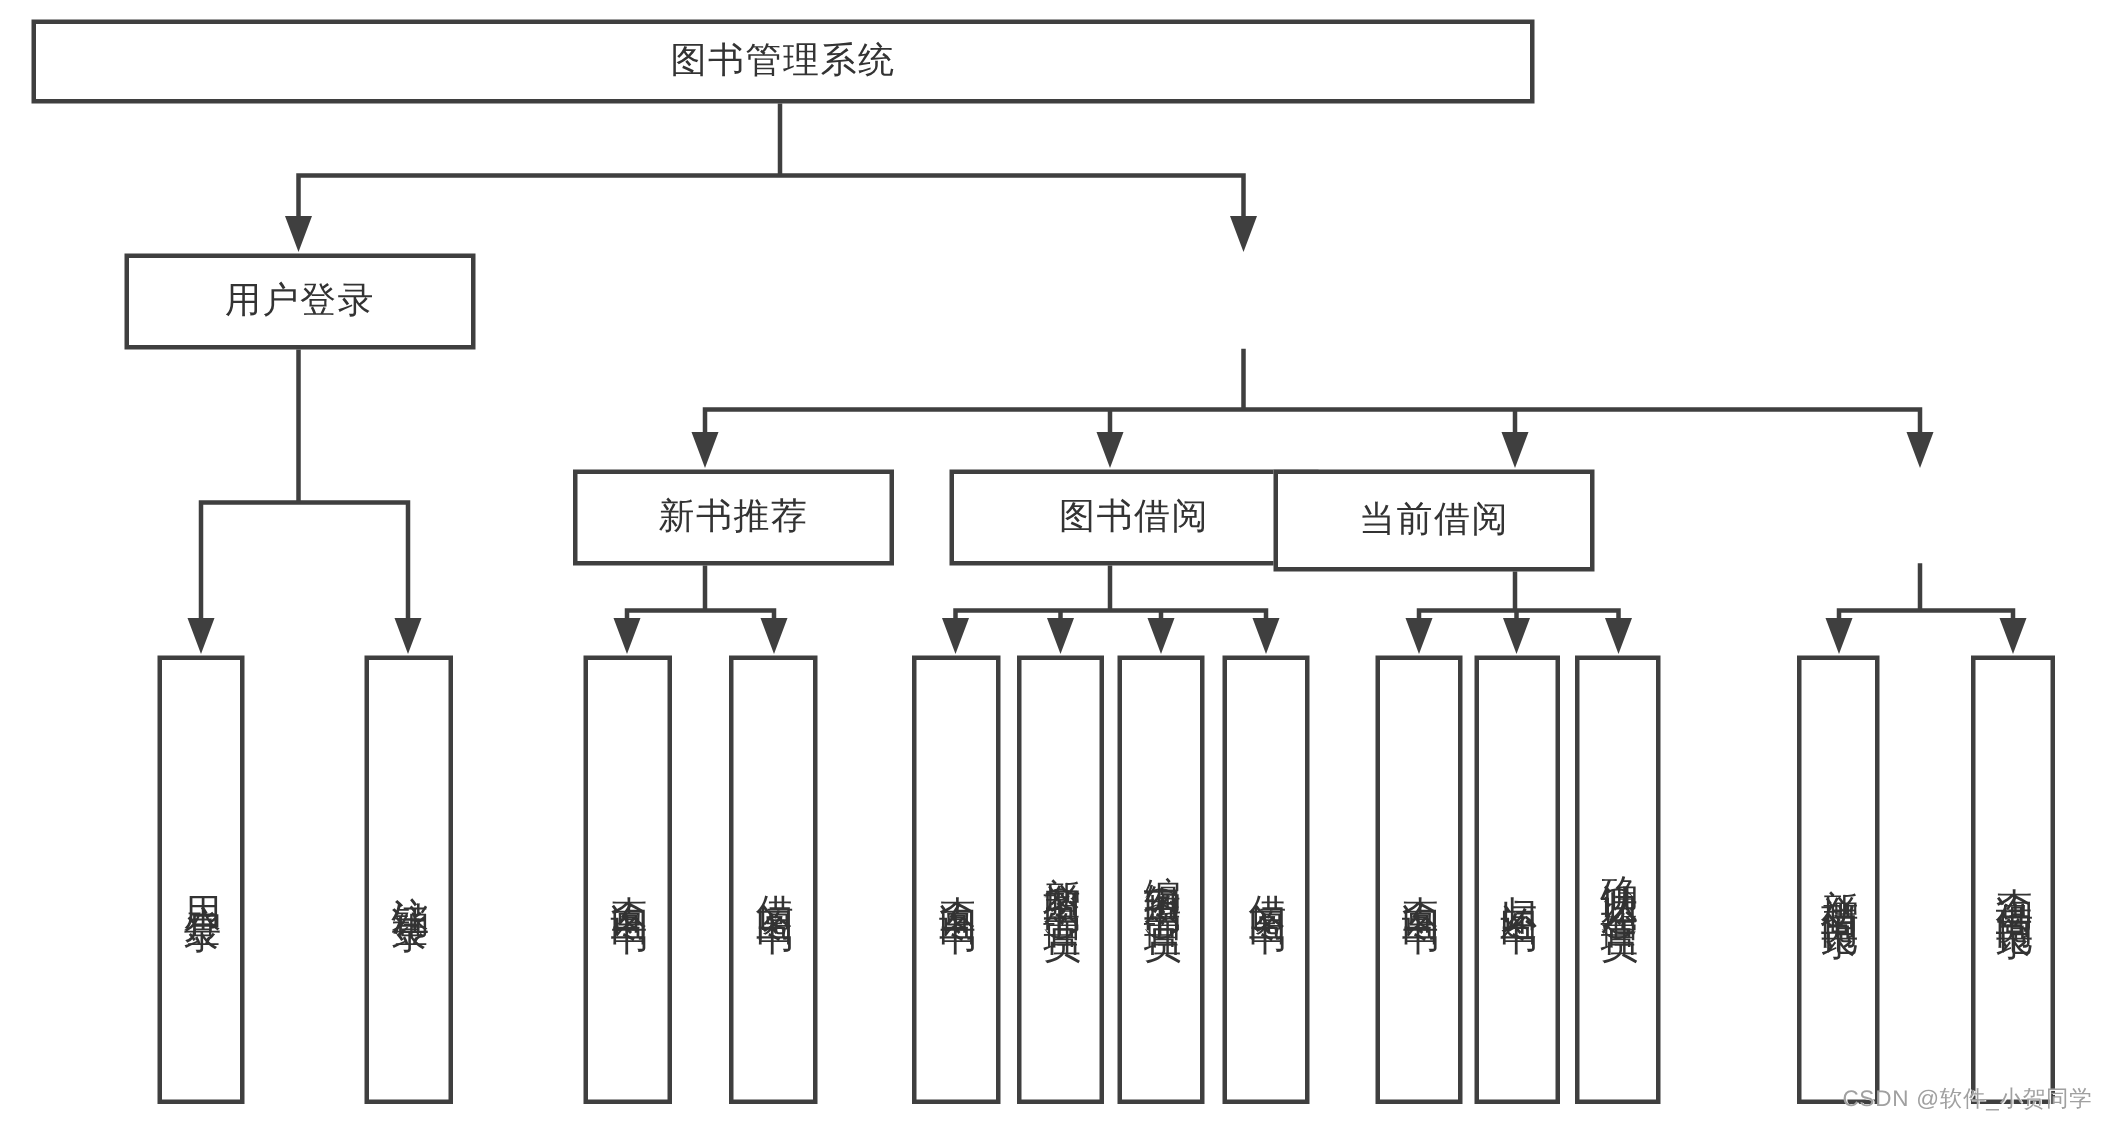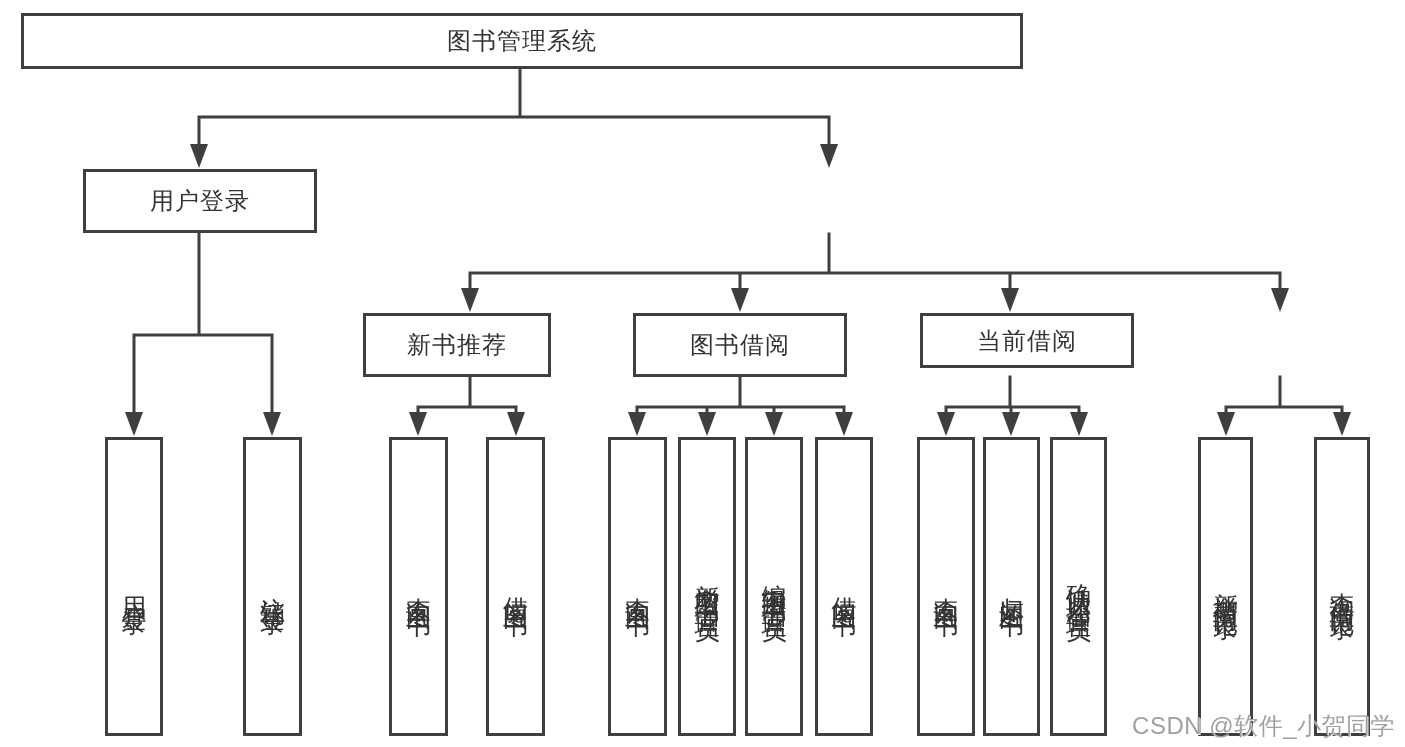--- a/index.html
+++ b/index.html
@@ -52,21 +52,21 @@
     writing-mode: vertical-rl;
     text-orientation: mixed;
     font-size: 25px;
     letter-spacing: 5px;
     line-height: 1;
   }
   .watermark {
     position: absolute;
     right: 10px;
     bottom: 5px;
-    font-size: 24px;
+    font-size: 15px;
     color: var(--watermark);
     letter-spacing: 0.5px;
     text-shadow: 1px 1px 0 rgba(255,255,255,0.9);
     white-space: nowrap;
   }
 </style>
 </head>
 <body>
 
 <div class="stage">
@@ -118,23 +118,23 @@
       <path d="M1280 377 V407 M1226 407 H1342 M1226 407 V413 M1342 407 V413"></path>
       <polygon points="1226,436 1217,412 1235,412"></polygon>
       <polygon points="1342,436 1333,412 1351,412"></polygon>
     </g>
   </svg>
 
   <div class="box h" style="left:21px; top:13px; width:1002px; height:56px">图书管理系统</div>
 
   <div class="box h" style="left:83px; top:169px; width:234px; height:64px">用户登录</div>
 
-  <div class="box h" style="left:363px; top:313px; width:188px; height:64px">新书推荐</div>
-  <div class="box h" style="left:633px; top:313px; width:214px; height:64px">图书借阅</div>
-  <div class="box h" style="left:920px; top:313px; width:214px; height:55px">当前借阅</div>
+  <div class="box h" style="left:382px; top:313px; width:214px; height:64px">新书推荐</div>
+  <div class="box h" style="left:633px; top:313px; width:246px; height:64px">图书借阅</div>
+  <div class="box h" style="left:849px; top:313px; width:214px; height:68px">当前借阅</div>
 
   <div class="box v" style="left:105px; top:437px; width:58px; height:299px">用户登录</div>
   <div class="box v" style="left:243px; top:437px; width:59px; height:299px">注销登录</div>
 
   <div class="box v" style="left:389px; top:437px; width:59px; height:299px">查询图书</div>
   <div class="box v" style="left:486px; top:437px; width:59px; height:299px">借阅图书</div>
 
   <div class="box v" style="left:608px; top:437px; width:59px; height:299px">查询图书</div>
   <div class="box v" style="left:678px; top:437px; width:58px; height:299px">新增图书（管理员）</div>
   <div class="box v" style="left:745px; top:437px; width:58px; height:299px">编辑图书（管理员）</div>

